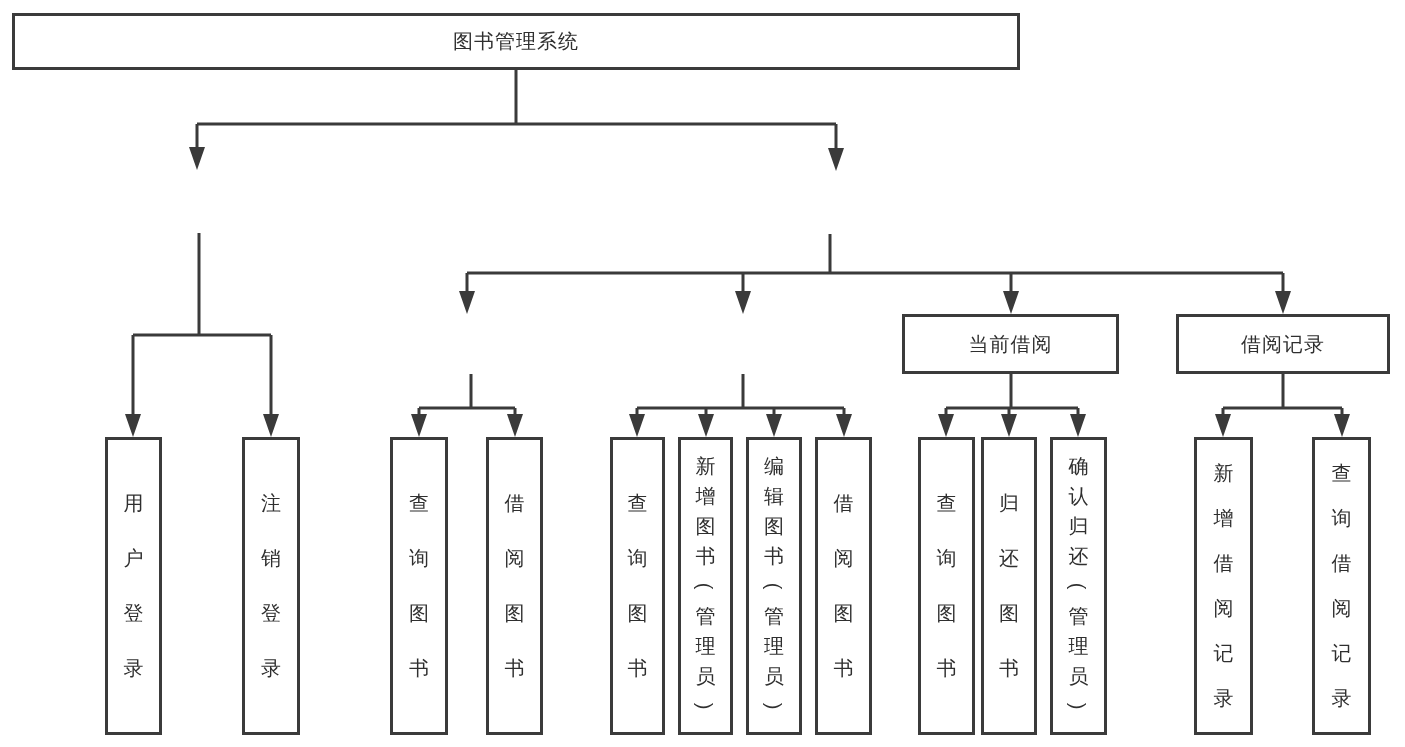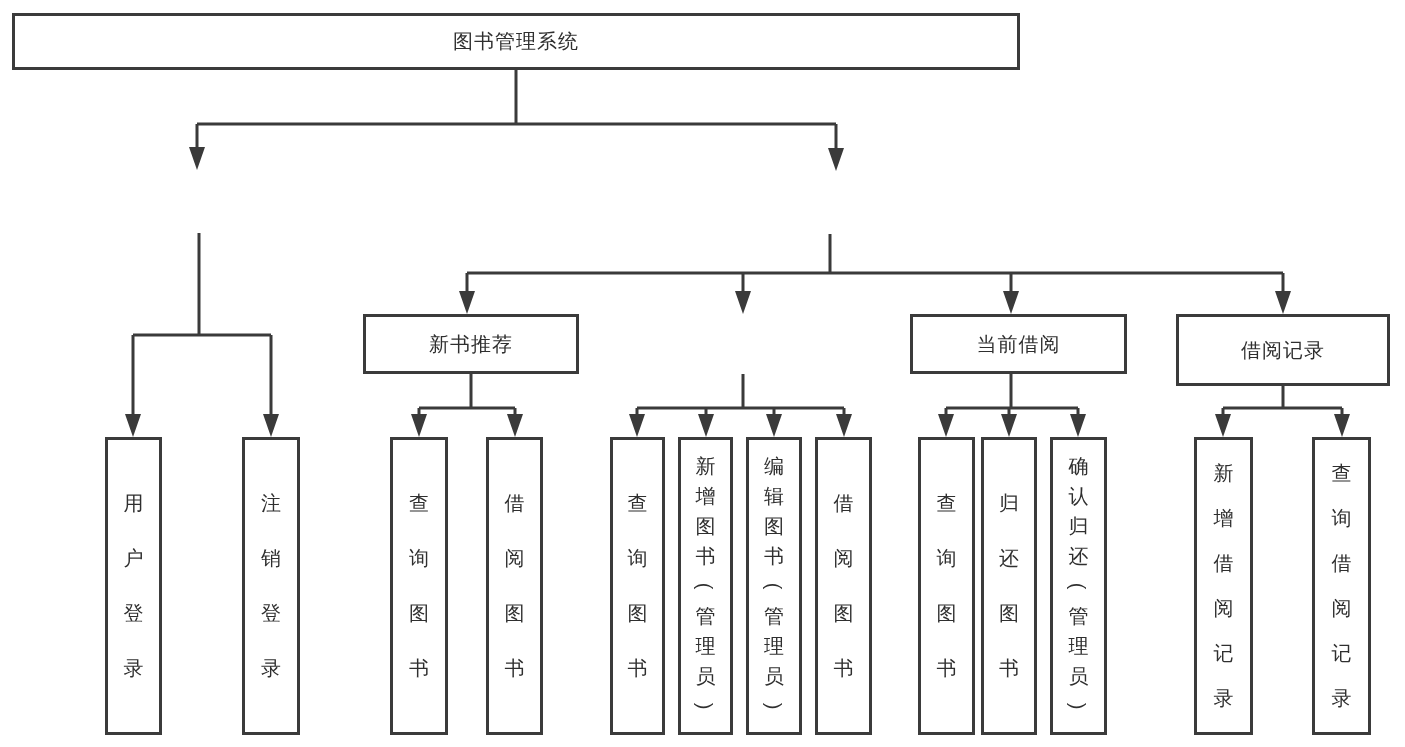--- a/index.html
+++ b/index.html
@@ -27,22 +27,22 @@
   .leaf{top:437px;height:298px;}
   .vtext{flex-direction:column;letter-spacing:0;}
   .vchar{display:block;text-align:center;}
   .rot{transform:rotate(90deg);}
   
   .n-root      {left:12px;  top:13px;  width:1008px;height:57px;}
   .n-user-login{left:82px;  top:170px; width:234px; height:63px;}
   .n-book-mgmt {left:712px; top:171px; width:237px; height:63px;}
   .n-new-book  {left:363px; top:314px; width:216px; height:60px;}
   .n-borrow    {left:634px; top:314px; width:217px; height:60px;}
-  .n-current   {left:902px; top:314px; width:217px; height:60px;margin-left:8px;}
-  .n-record    {left:1176px;top:314px; width:214px; height:72px;}
+  .n-current   {left:902px; top:314px; width:217px; height:60px;}
+  .n-record    {left:1176px;top:314px; width:214px; height:60px;}
   
   .l-user-login{left:105px; width:57px;}
   .l-logout    {left:242px; width:58px;}
   .l-q1        {left:390px; width:58px;}
   .l-b1        {left:486px; width:57px;}
   .l-q2        {left:610px; width:55px;}
   .l-add       {left:678px; width:55px;}
   .l-edit      {left:746px; width:56px;}
   .l-b2        {left:815px; width:57px;}
   .l-q3        {left:918px; width:57px;}
@@ -89,21 +89,20 @@
       <polygon points="1001,414 1017,414 1009,437"></polygon>
       <polygon points="1070,414 1086,414 1078,437"></polygon>
       <polygon points="1215,414 1231,414 1223,437"></polygon>
       <polygon points="1334,414 1350,414 1342,437"></polygon>
     </g>
   </svg>
 
   <div class="node n-root">图书管理系统</div>
 
 
-  <div class="node n-new-book">新书推荐</div>
   <div class="node n-current">当前借阅</div>
   <div class="node n-record">借阅记录</div>
 
   <div class="node leaf vtext l-user-login">
       <span class="vchar" style="line-height: 55px;">用</span>
       <span class="vchar" style="line-height: 55px;">户</span>
       <span class="vchar" style="line-height: 55px;">登</span>
       <span class="vchar" style="line-height: 55px;">录</span>
     </div>
   <div class="node leaf vtext l-logout">

